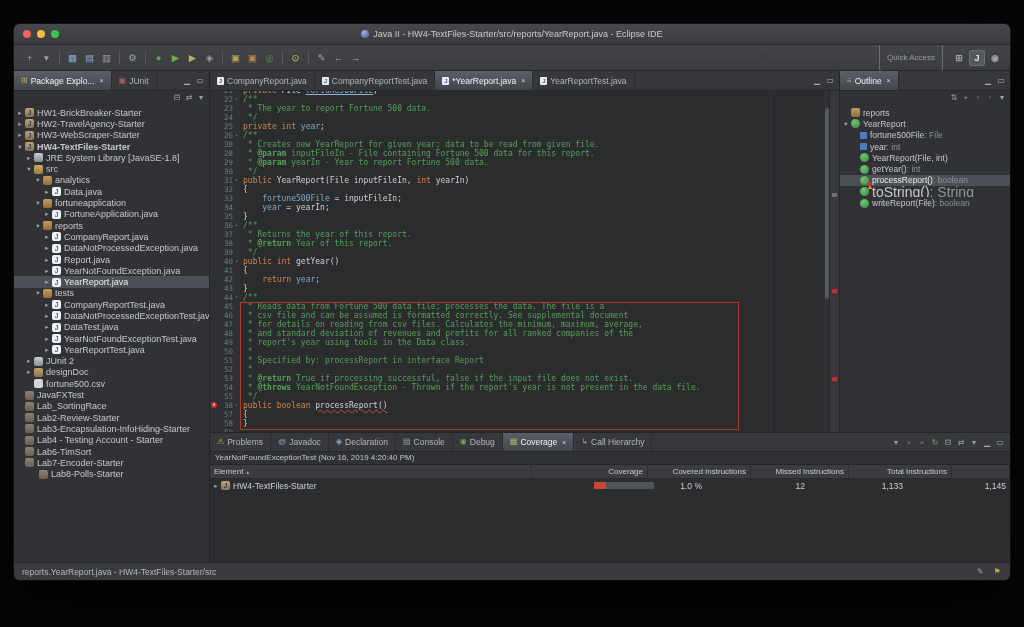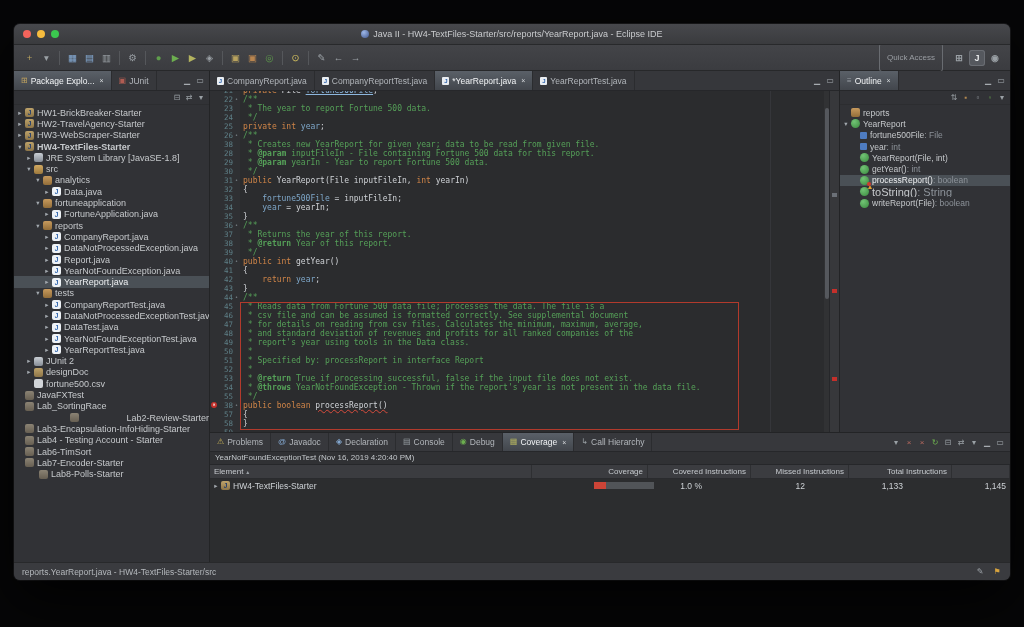--- a/index.html
+++ b/index.html
@@ -326,21 +326,21 @@
           <div class="trow" style="padding-left: 2px;">
             <span class="arr"></span>
             <span class="ti ti-projc"></span>
             <span class="tlabel">JavaFXTest</span>
           </div>
           <div class="trow" style="padding-left: 2px; text-align: right;">
             <span class="arr"></span>
             <span class="ti ti-projc"></span>
             <span class="tlabel">Lab_SortingRace</span>
           </div>
-          <div class="trow" style="padding-left: 2px; justify-content: space-between;">
+          <div class="trow" style="padding-left: 2px;">
             <span class="arr"></span>
             <span class="ti ti-projc"></span>
             <span class="tlabel">Lab2-Review-Starter</span>
           </div>
           <div class="trow" style="padding-left: 2px;">
             <span class="arr"></span>
             <span class="ti ti-projc"></span>
             <span class="tlabel">Lab3-Encapsulation-InfoHiding-Starter</span>
           </div>
           <div class="trow" style="padding-left: 2px;">
@@ -703,21 +703,21 @@
                 <span class="otype"> : int</span>
               </div>
               <div class="trow sel" style="padding-left: 11px; font-size: 8.5px;">
                 <span class="arr"></span>
                 <span class="ti ti-method">
                   <span class="ove"></span>
                 </span>
                 <span class="tlabel">processReport()</span>
                 <span class="otype"> : boolean</span>
               </div>
-              <div class="trow" style="padding-left: 11px; font-size: 11px; text-decoration: underline;">
+              <div class="trow" style="padding-left: 11px; font-size: 14px; text-decoration: underline;">
                 <span class="arr"></span>
                 <span class="ti ti-method">
                   <span class="ovt"></span>
                 </span>
                 <span class="tlabel">toString()</span>
                 <span class="otype"> : String</span>
               </div>
               <div class="trow" style="padding-left: 11px; font-size: 8.5px;">
                 <span class="arr"></span>
                 <span class="ti ti-method"></span>

